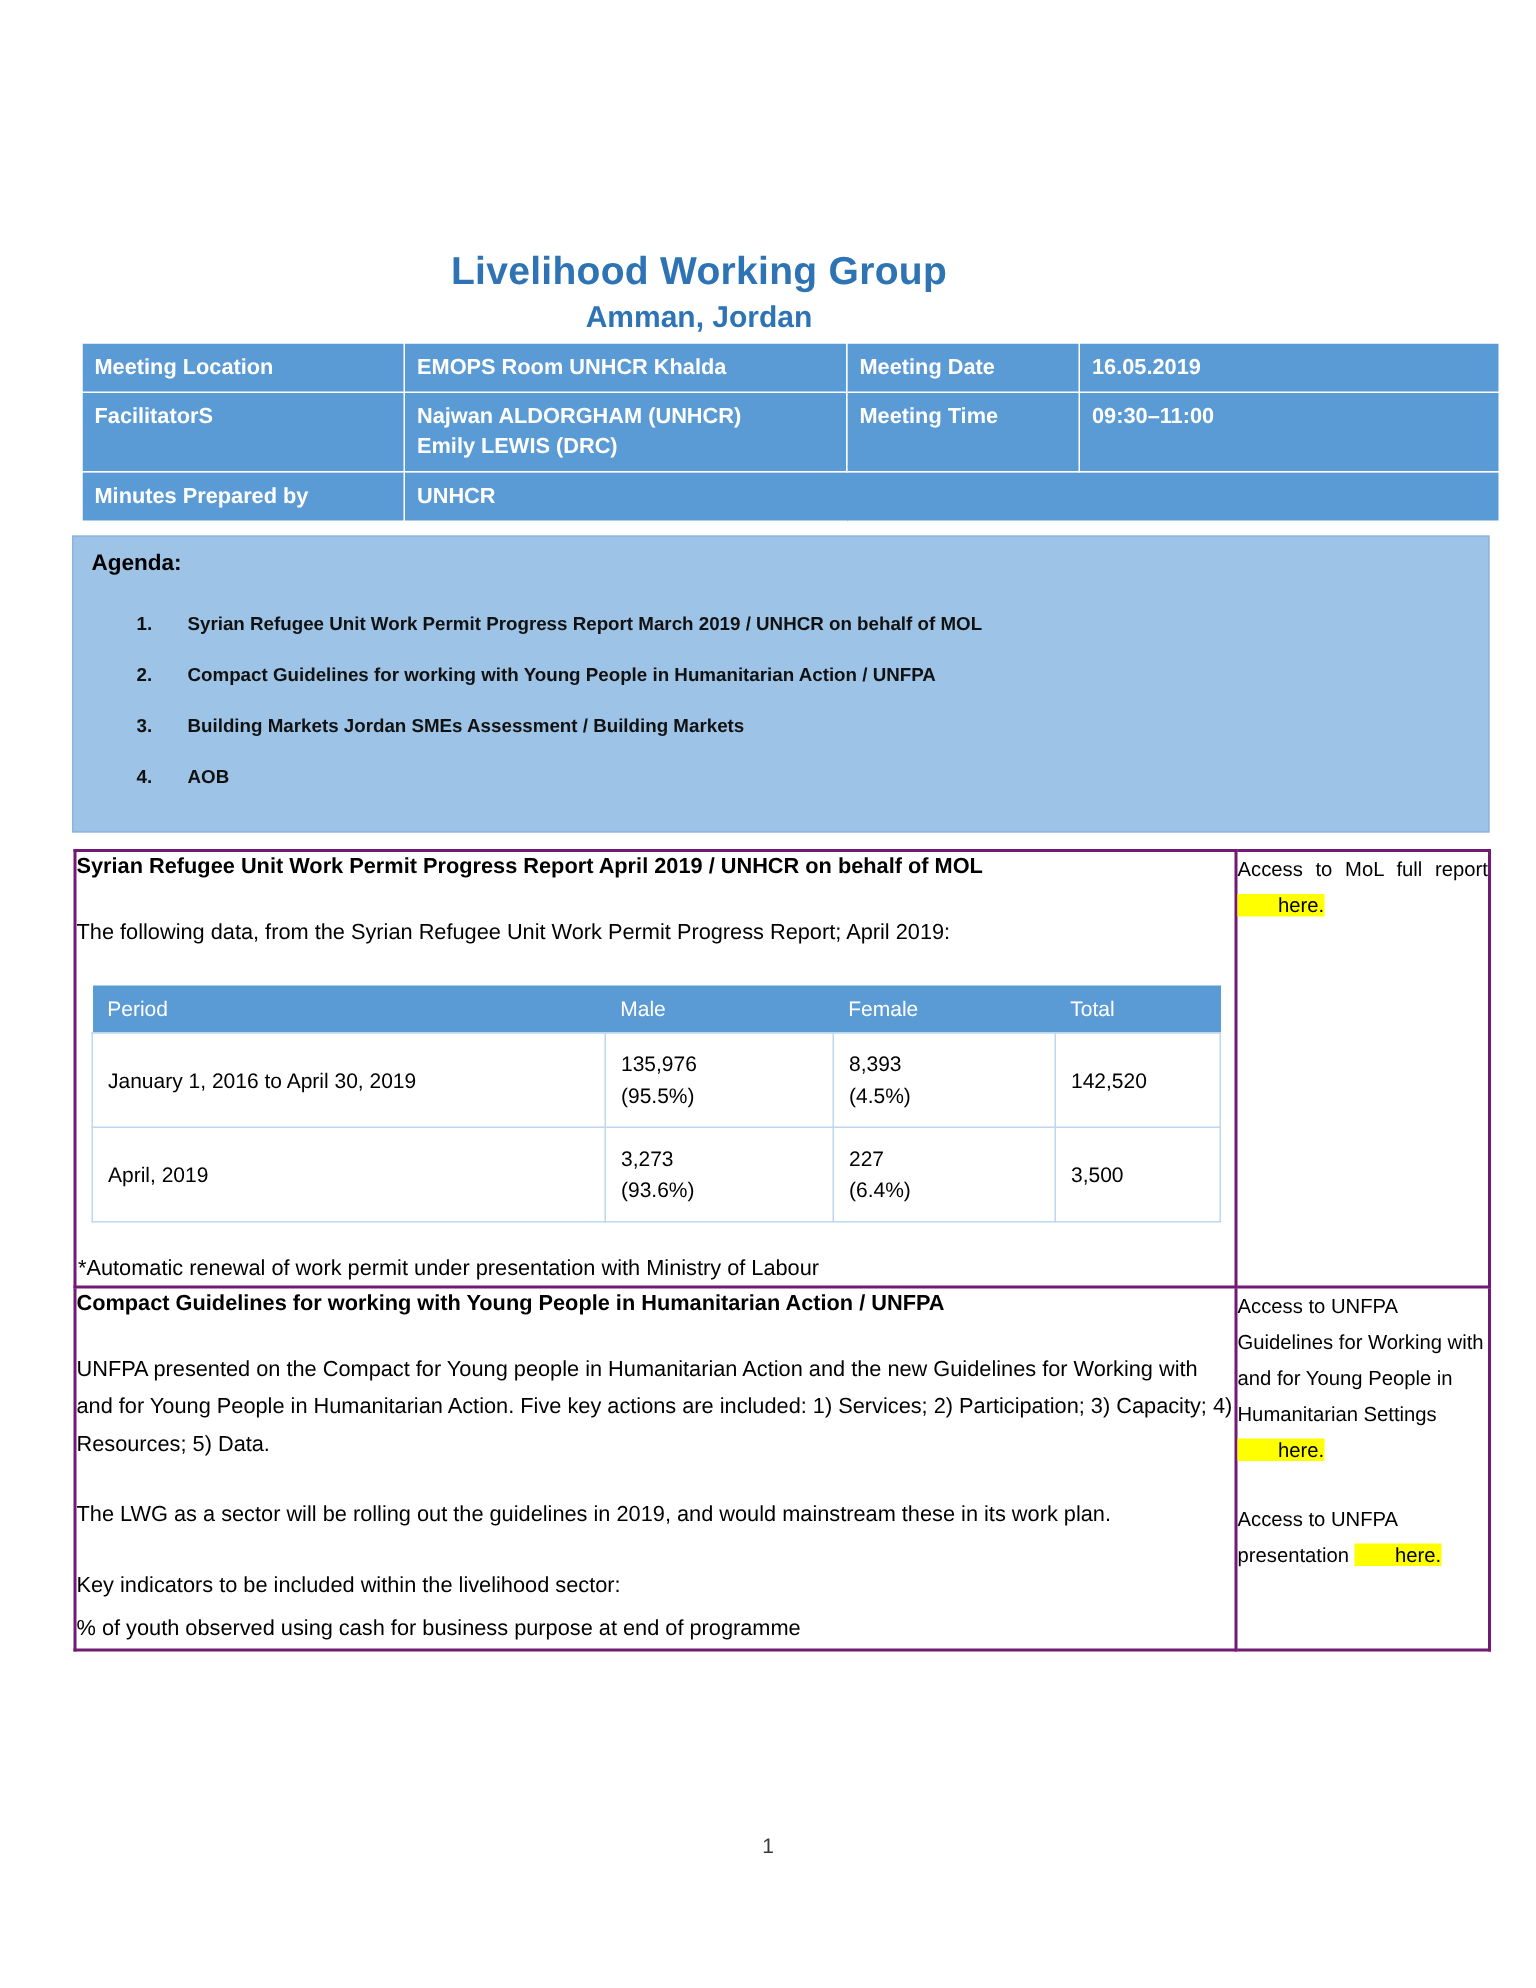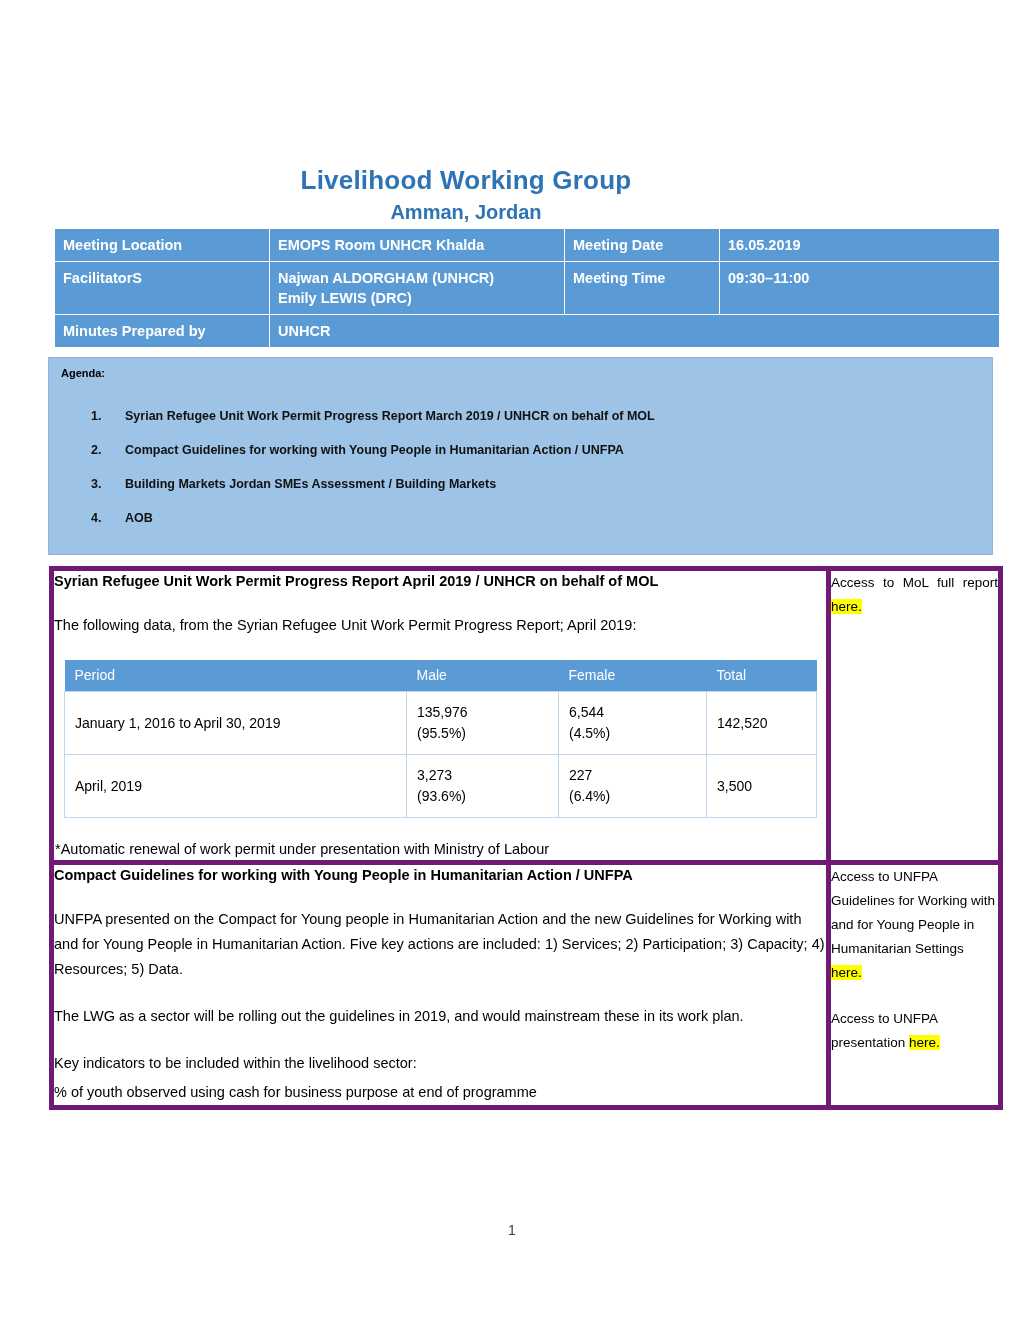--- a/index.html
+++ b/index.html
@@ -86,21 +86,21 @@
     width: 945px;
     height: 198px;
     background: #9DC3E6;
     border: 1px solid #8FB4D9;
     box-sizing: border-box;
   }
   .agenda-title {
     position: absolute;
     left: 12px;
     top: 9px;
-    font-size: 11px;
+    font-size: 15px;
     font-weight: bold;
     color: #000000;
   }
   .agenda-list {
     position: absolute;
     left: 28px;
     top: 50px;
     right: 14px;
     margin: 0;
     padding: 0 0 0 48px;
@@ -127,21 +127,21 @@
   
   .content-table {
     position: absolute;
     left: 49px;
     top: 566px;
     width: 939px;
     border-collapse: collapse;
     table-layout: fixed;
   }
   .content-table > tbody > tr > td {
-    border: 5px solid #701a75;
+    border: 2px solid #701a75;
     vertical-align: top;
     padding: 0;
     background: #ffffff;
   }
   .cell-main { width: 772px; padding: 10px 14px 12px 10px; }
   .cell-side { width: 167px; padding: 10px 8px 12px 9px; }
 
   .sec-head {
     font-size: 14.5px;
     font-weight: bold;
@@ -161,20 +161,21 @@
   .side-p {
     font-size: 13.5px;
     color: #000000;
     line-height: 24px;
     margin: 0 0 22px 0;
   }
   .side-p:last-child { margin-bottom: 0; }
   .side-justify { text-align: justify; }
   .hl {
     background: #FFFF00;
+    padding-left: 27px;
   }
 
   
   .stats-table {
     width: 752px;
     border-collapse: collapse;
     table-layout: fixed;
     margin: 0 0 20px 10px;
   }
   .stats-table th {
@@ -316,21 +317,21 @@
               </tr>
             </thead>
             <tbody>
               <tr>
                 <td>January 1, 2016 to April 30, 2019</td>
                 <td>
                   <span class="pct">135,976</span>
                   <span class="pct">(95.5%)</span>
                 </td>
                 <td>
-                  <span class="pct">6,544</span>
+                  <span class="pct">8,393</span>
                   <span class="pct">(4.5%)</span>
                 </td>
                 <td>142,520</td>
               </tr>
               <tr>
                 <td>April, 2019</td>
                 <td>
                   <span class="pct">3,273</span>
                   <span class="pct">(93.6%)</span>
                 </td>

